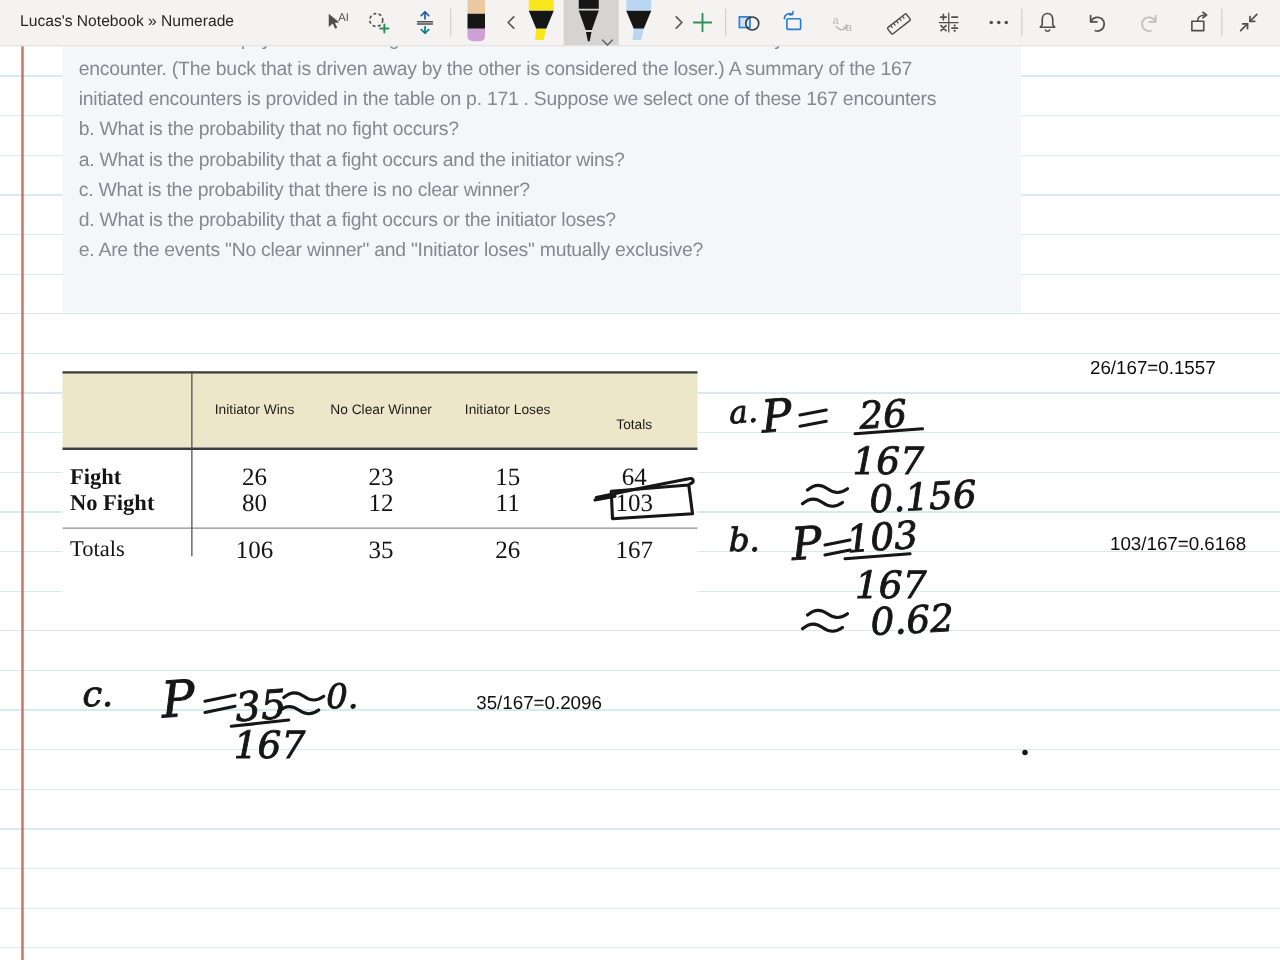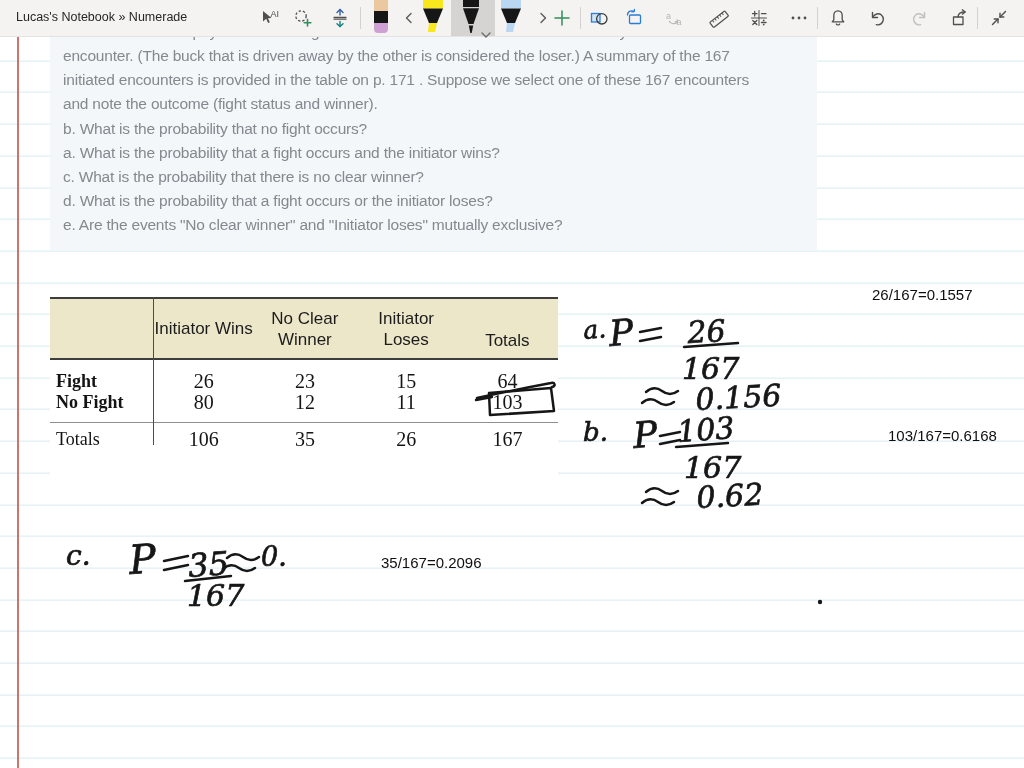--- a/index.html
+++ b/index.html
@@ -26,27 +26,27 @@
 
   
   #problem{position:absolute;left:50px;top:0;width:767px;height:214px;background:#f4f7f9;color:#84888f;font-size:15.5px;letter-spacing:-0.2px;padding-left:13px;box-sizing:border-box;}
   #problem .clip{height:8px;overflow:hidden;}
   #problem .clip span{display:block;margin-top:-13px;white-space:nowrap;}
   #problem .pl{line-height:24.2px;white-space:nowrap;}
 
   
   #tableimg{position:absolute;left:50px;top:254px;width:508px;height:206px;background:#fff;}
   .tbl-topline{margin-top:7px;height:2px;background:#3d3d3d;}
-  .tbl-head{display:flex;background:#ece7c9;height:59px;align-items:center;font-size:17px;color:#1c1c1c;}
+  .tbl-head{display:flex;background:#ece7c9;height:59px;align-items:center;font-size:11px;color:#1c1c1c;}
   .tbl-headline{height:2px;background:#3d3d3d;}
   .hcell{flex:1;text-align:center;line-height:21px;}
   .hcell.blank{flex:0 0 103px;}
   .hcell.totals{align-self:flex-end;padding-bottom:7px;}
   .vline{position:absolute;left:103px;top:7px;width:1px;height:148px;background:#4c4c4c;}
-  .trow{display:flex;height:21px;font-family:"Liberation Serif",serif;font-size:20px;color:#141414;align-items:center;}
+  .trow{display:flex;height:21px;font-family:"Liberation Serif",serif;font-size:20px;color:#141414;align-items:flex-start;}
   .trow .tl{flex:0 0 103px;padding-left:6px;box-sizing:border-box;font-size:18px;}
   .trow .td{flex:1;text-align:center;}
   .trow.bold .tl{font-weight:bold;}
   .thinline{height:1px;background:#8f8f8f;margin-top:9px;}
   .totrow{margin-top:6px;}
 
   
   .typed{position:absolute;font-size:15px;color:#0f0f0f;white-space:nowrap;}
 
   
@@ -230,21 +230,20 @@
   <div id="page">
     <div id="rules"></div>
     <div id="margin-line"></div>
 
     <div id="problem">
       <div class="clip">
           <span>of whether or not a physical contact fight occurred and whether the initiator ultimately won or lost the</span>
         </div>
       <div class="pl">encounter. (The buck that is driven away by the other is considered the loser.) A summary of the 167</div>
       <div class="pl">initiated encounters is provided in the table on p. 171 . Suppose we select one of these 167 encounters</div>
-      <div class="pl">and note the outcome (fight status and winner).</div>
       <div class="pl">b. What is the probability that no fight occurs?</div>
       <div class="pl">a. What is the probability that a fight occurs and the initiator wins?</div>
       <div class="pl">c. What is the probability that there is no clear winner?</div>
       <div class="pl">d. What is the probability that a fight occurs or the initiator loses?</div>
       <div class="pl">e. Are the events "No clear winner" and "Initiator loses" mutually exclusive?</div>
     </div>
 
     <div id="tableimg">
       <div class="tbl-topline"></div>
       <div class="tbl-head">

